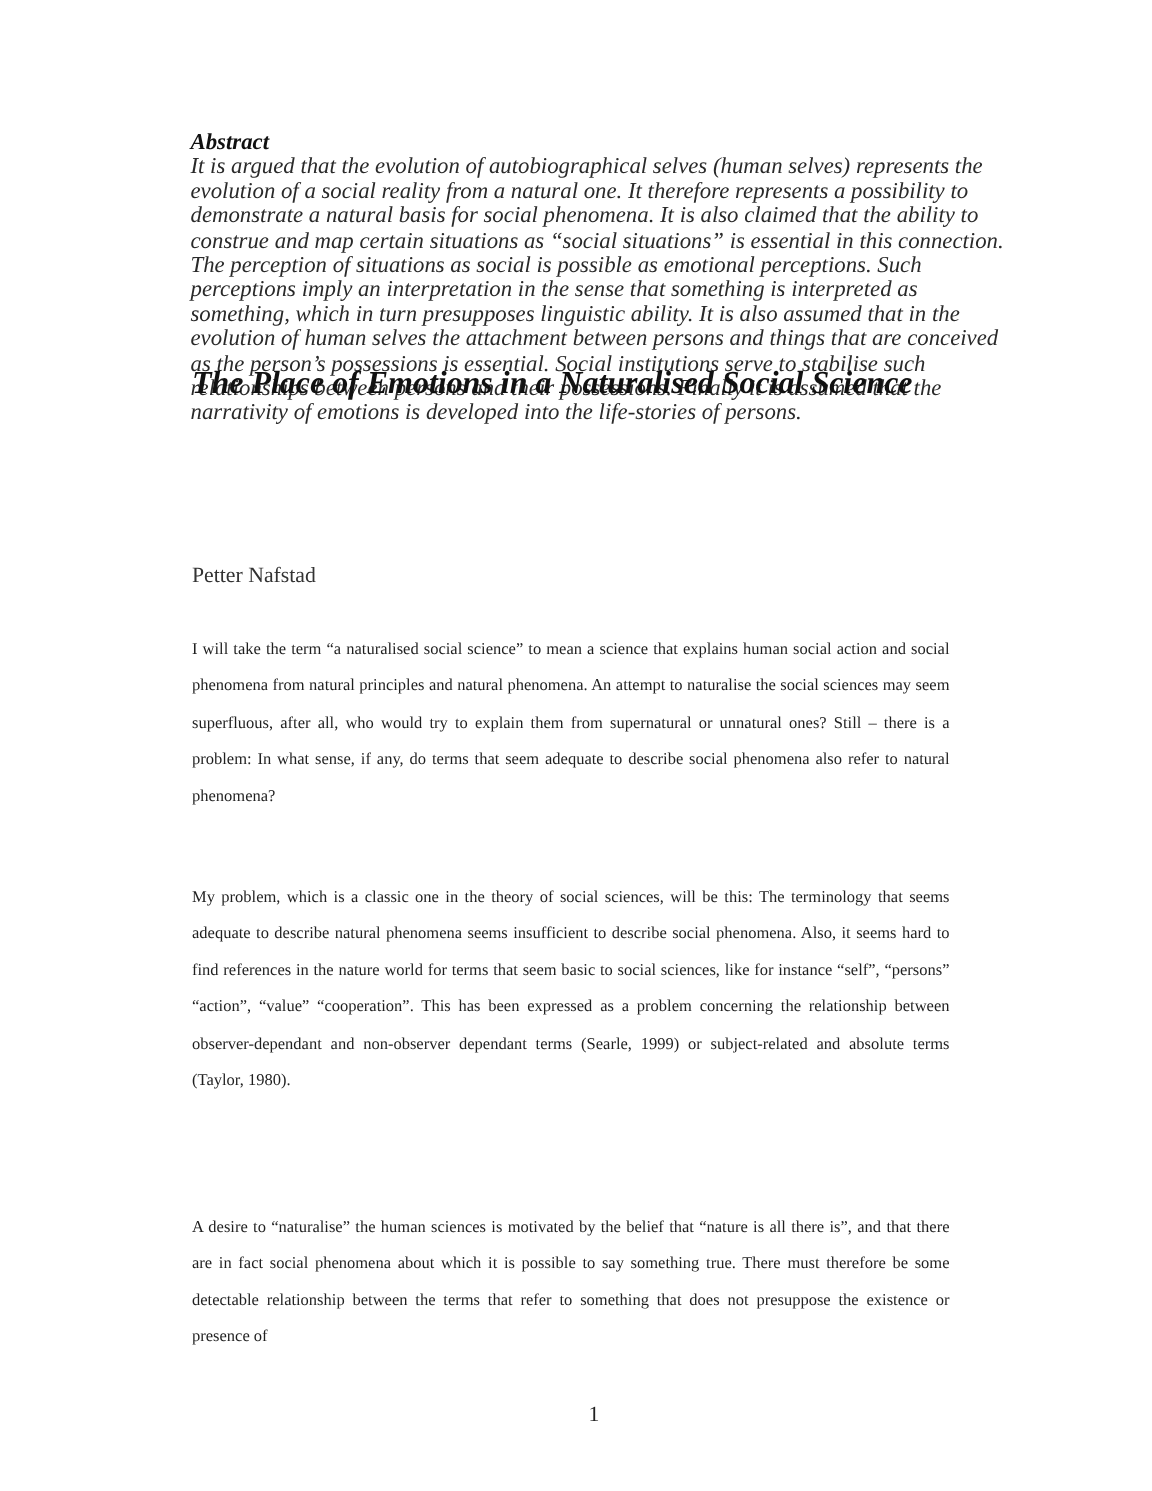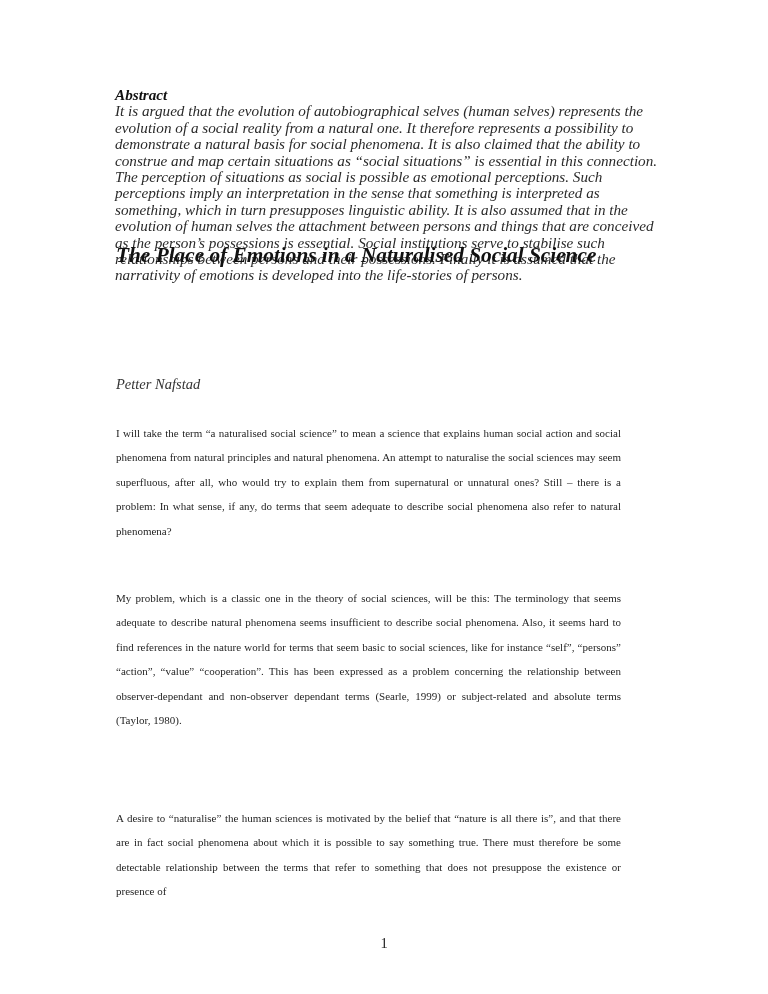--- a/index.html
+++ b/index.html
@@ -1,24 +1,24 @@
 <!DOCTYPE html>
 <html><head>
 <meta charset="utf-8">
 <style>
   html, body { margin: 0; padding: 0; background: #ffffff; }
   body { width: 768px; height: 994px; position: relative; overflow: hidden;
          font-family: "Liberation Serif", serif; color: #1a1a1a; }
-  .page { position: absolute; left: 0; top: 0; width: 712px; height: 994px; }
+  .page { position: absolute; left: 12px; top: 0; width: 712px; height: 994px; }
   .abstract { position: absolute; left: 115px; top: 87px; width: 545px;
               font-style: italic; font-size: 15.2px; line-height: 16.4px; color: #2a2a2a; }
   .abstract-heading { font-weight: bold; color: #111; }
   .title { position: absolute; left: 116px; top: 243px; width: 560px;
            font-style: italic; font-weight: bold; font-size: 21.3px; color: #111; white-space: nowrap; }
-  .author { position: absolute; left: 116px; top: 376px; font-style: italic; font-size: 14.5px; color: #333; }
+  .author { position: absolute; left: 116px; top: 376px; font-size: 14.5px; color: #333; }
   .para { position: absolute; left: 116px; width: 505px; font-size: 11px;
           line-height: 24.4px; text-align: justify; text-align-last: left; color: #1f1f1f; }
   .p1 { top: 421px; }
   .p2 { top: 586px; }
   .p3 { top: 806px; }
   .page-number { position: absolute; left: 0; width: 768px; top: 935px; text-align: center;
                  font-size: 14.5px; color: #222; }
 </style>
 </head>
 <body>

